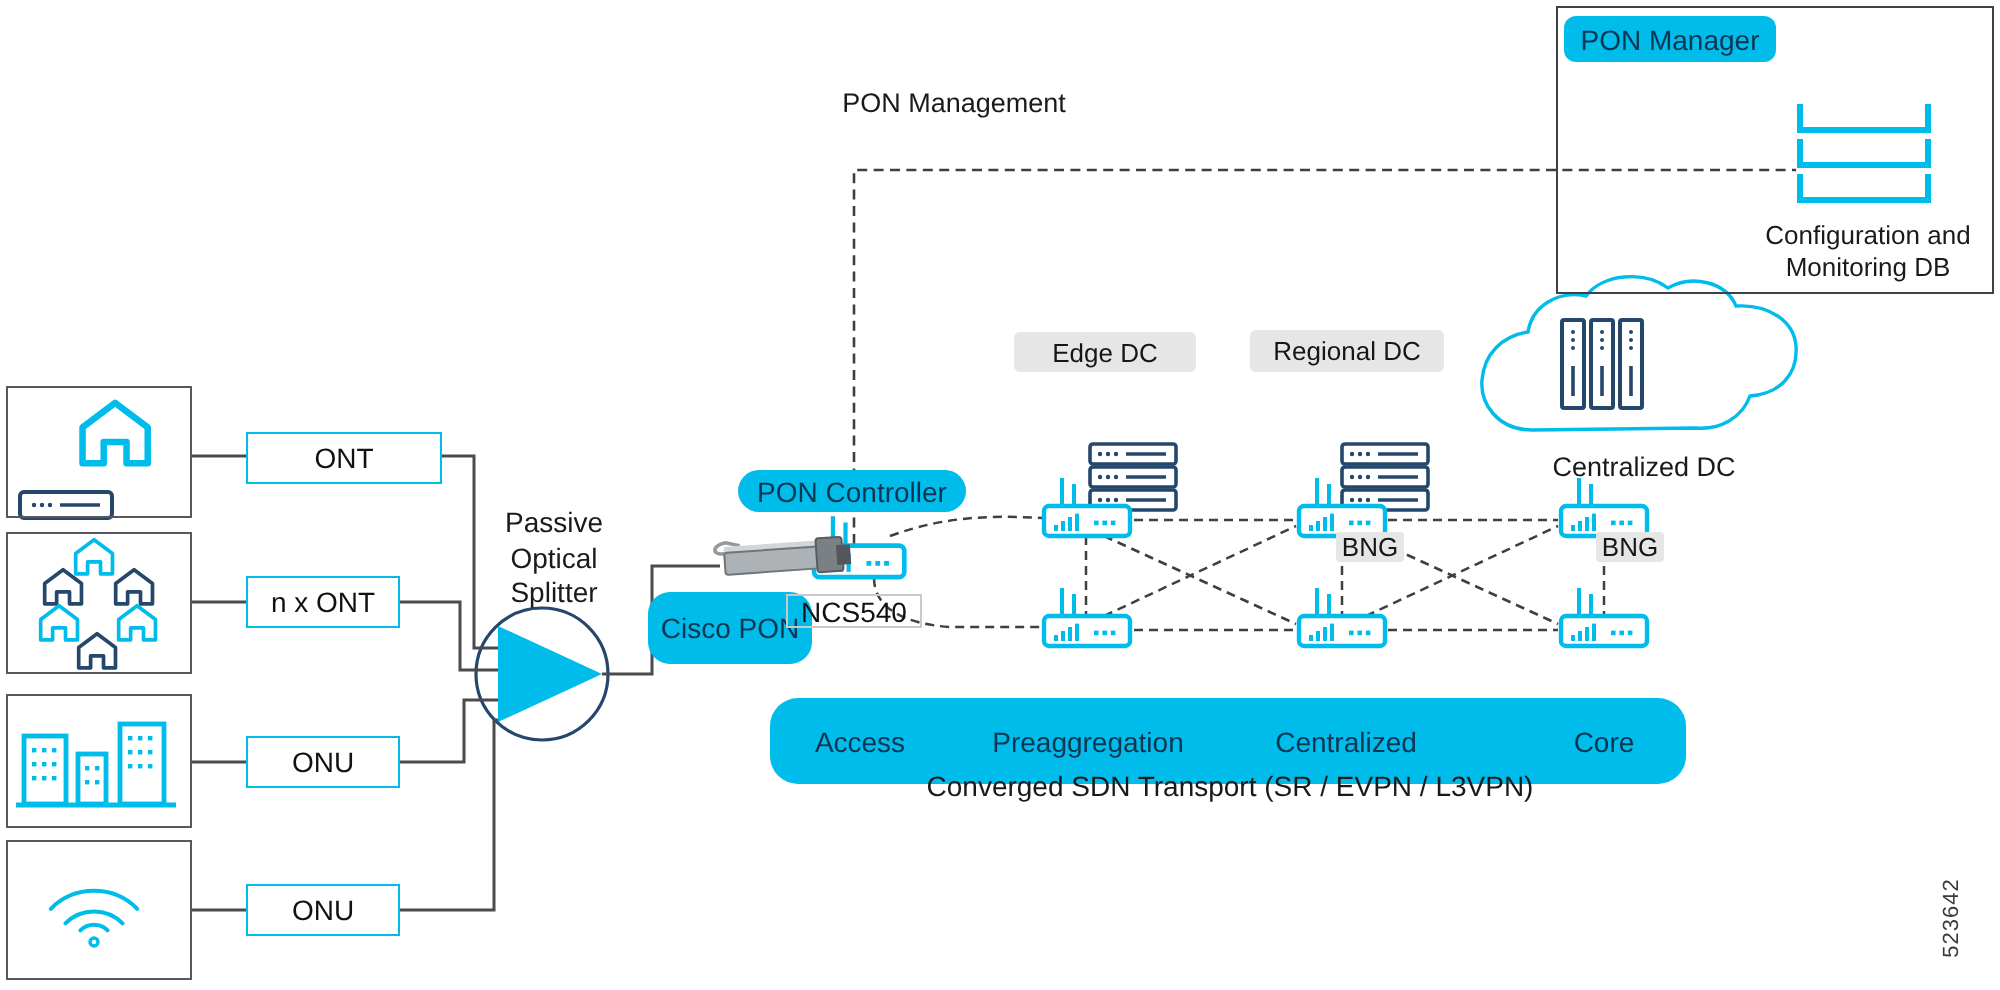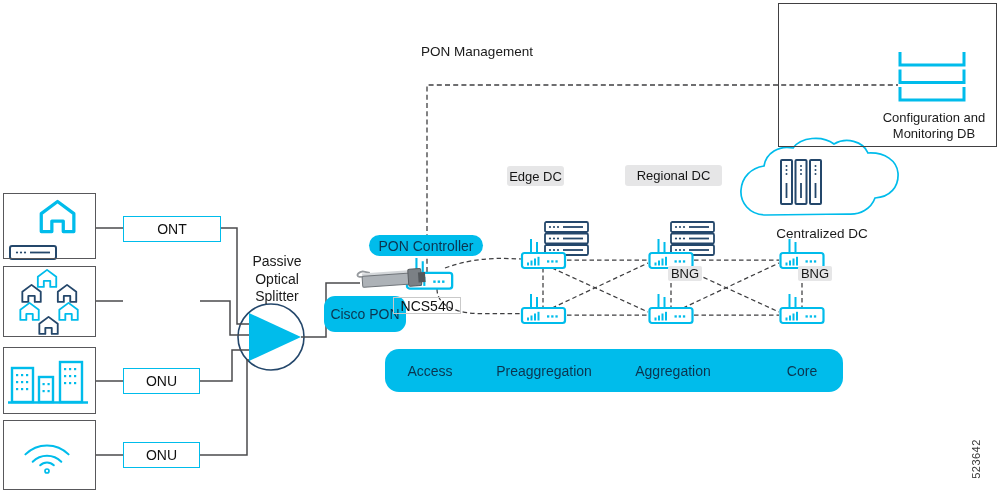--- a/index.html
+++ b/index.html
@@ -210,46 +210,52 @@
   </svg>
 
   <div class="abs custbox" style="left:3px;top:193px;width:93px;height:66px;"></div>
   <div class="abs custbox" style="left:3px;top:266px;width:93px;height:71px;"></div>
   <div class="abs custbox" style="left:3px;top:347px;width:93px;height:67px;"></div>
   <div class="abs custbox" style="left:3px;top:420px;width:93px;height:70px;"></div>
 
   <div class="abs unitbox" style="left:123px;top:216px;width:98px;height:26px;">
       <span>ONT</span>
     </div>
+  <div class="abs unitbox" style="left:123px;top:288px;width:77px;height:26px;">
+      <span>n x ONT</span>
+    </div>
   <div class="abs unitbox" style="left:123px;top:368px;width:77px;height:26px;">
       <span>ONU</span>
     </div>
   <div class="abs unitbox" style="left:123px;top:442px;width:77px;height:26px;">
       <span>ONU</span>
     </div>
 
   <div class="abs lbl" style="left:239px;top:253px;width:76px;font-size:14px;line-height:17.5px;">
     <div>Passive</div>
     <div>Optical</div>
     <div>Splitter</div>
   </div>
 
   <div class="abs lbl" style="left:412px;top:44px;width:130px;font-size:13.5px;">
     <div>PON Management</div>
   </div>
 
   <div class="abs" style="left:778px;top:3px;width:219px;height:144px;border:1.3px solid #414042;"></div>
+  <div class="abs badge" style="left:782px;top:8px;width:106px;height:23px;border-radius:6px;">
+      <span>PON Manager</span>
+    </div>
   <div class="abs lbl" style="left:858px;top:110px;width:152px;font-size:13px;">
     <div>Configuration and</div>
     <div>Monitoring DB</div>
   </div>
 
   <div class="abs lbl" style="left:747px;top:226px;width:150px;font-size:13.5px;"><span>Centralized DC</span></div>
 
-  <div class="abs graybadge" style="left:507px;top:166px;width:57px;height:20px;">
+  <div class="abs graybadge" style="left:507px;top:166px;width:91px;height:20px;">
       <span>Edge DC</span>
     </div>
   <div class="abs graybadge" style="left:625px;top:165px;width:97px;height:21px;">
       <span>Regional DC</span>
     </div>
   <div class="abs graybadge" style="left:668px;top:266px;width:34px;height:15px;border-radius:2px;">
       <span>BNG</span>
     </div>
   <div class="abs graybadge" style="left:798px;top:266px;width:34px;height:15px;border-radius:2px;">
       <span>BNG</span>
@@ -261,20 +267,21 @@
   <div class="abs badge" style="left:324px;top:296px;width:82px;height:36px;border-radius:11px;">
       <span>Cisco PON</span>
     </div>
   <div class="abs plate" style="left:393px;top:297px;width:68px;height:17px;">
       <span>NCS540</span>
     </div>
 
   <div class="abs bar" style="left:385px;top:349px;width:458px;height:43px;">
     <span style="left:45px;">Access</span>
     <span style="left:159px;">Preaggregation</span>
-    <span style="left:288px;">Aggregation</span>
+    <span style="left:288px;">Centralized</span>
     <span style="left:417px;">Core</span>
   </div>
+  <div class="abs lbl" style="left:430px;top:385px;width:370px;font-size:14px;"><span>Converged SDN Transport (SR / EVPN / L3VPN)</span></div>
 
   <div class="abs" style="left:946px;top:452px;width:62px;height:14px;transform:rotate(-90deg);
        font-size:11px;color:#3a3a3a;text-align:center;letter-spacing:0.5px;"><span>523642</span></div>
 
 </div>
 
 </body></html>

